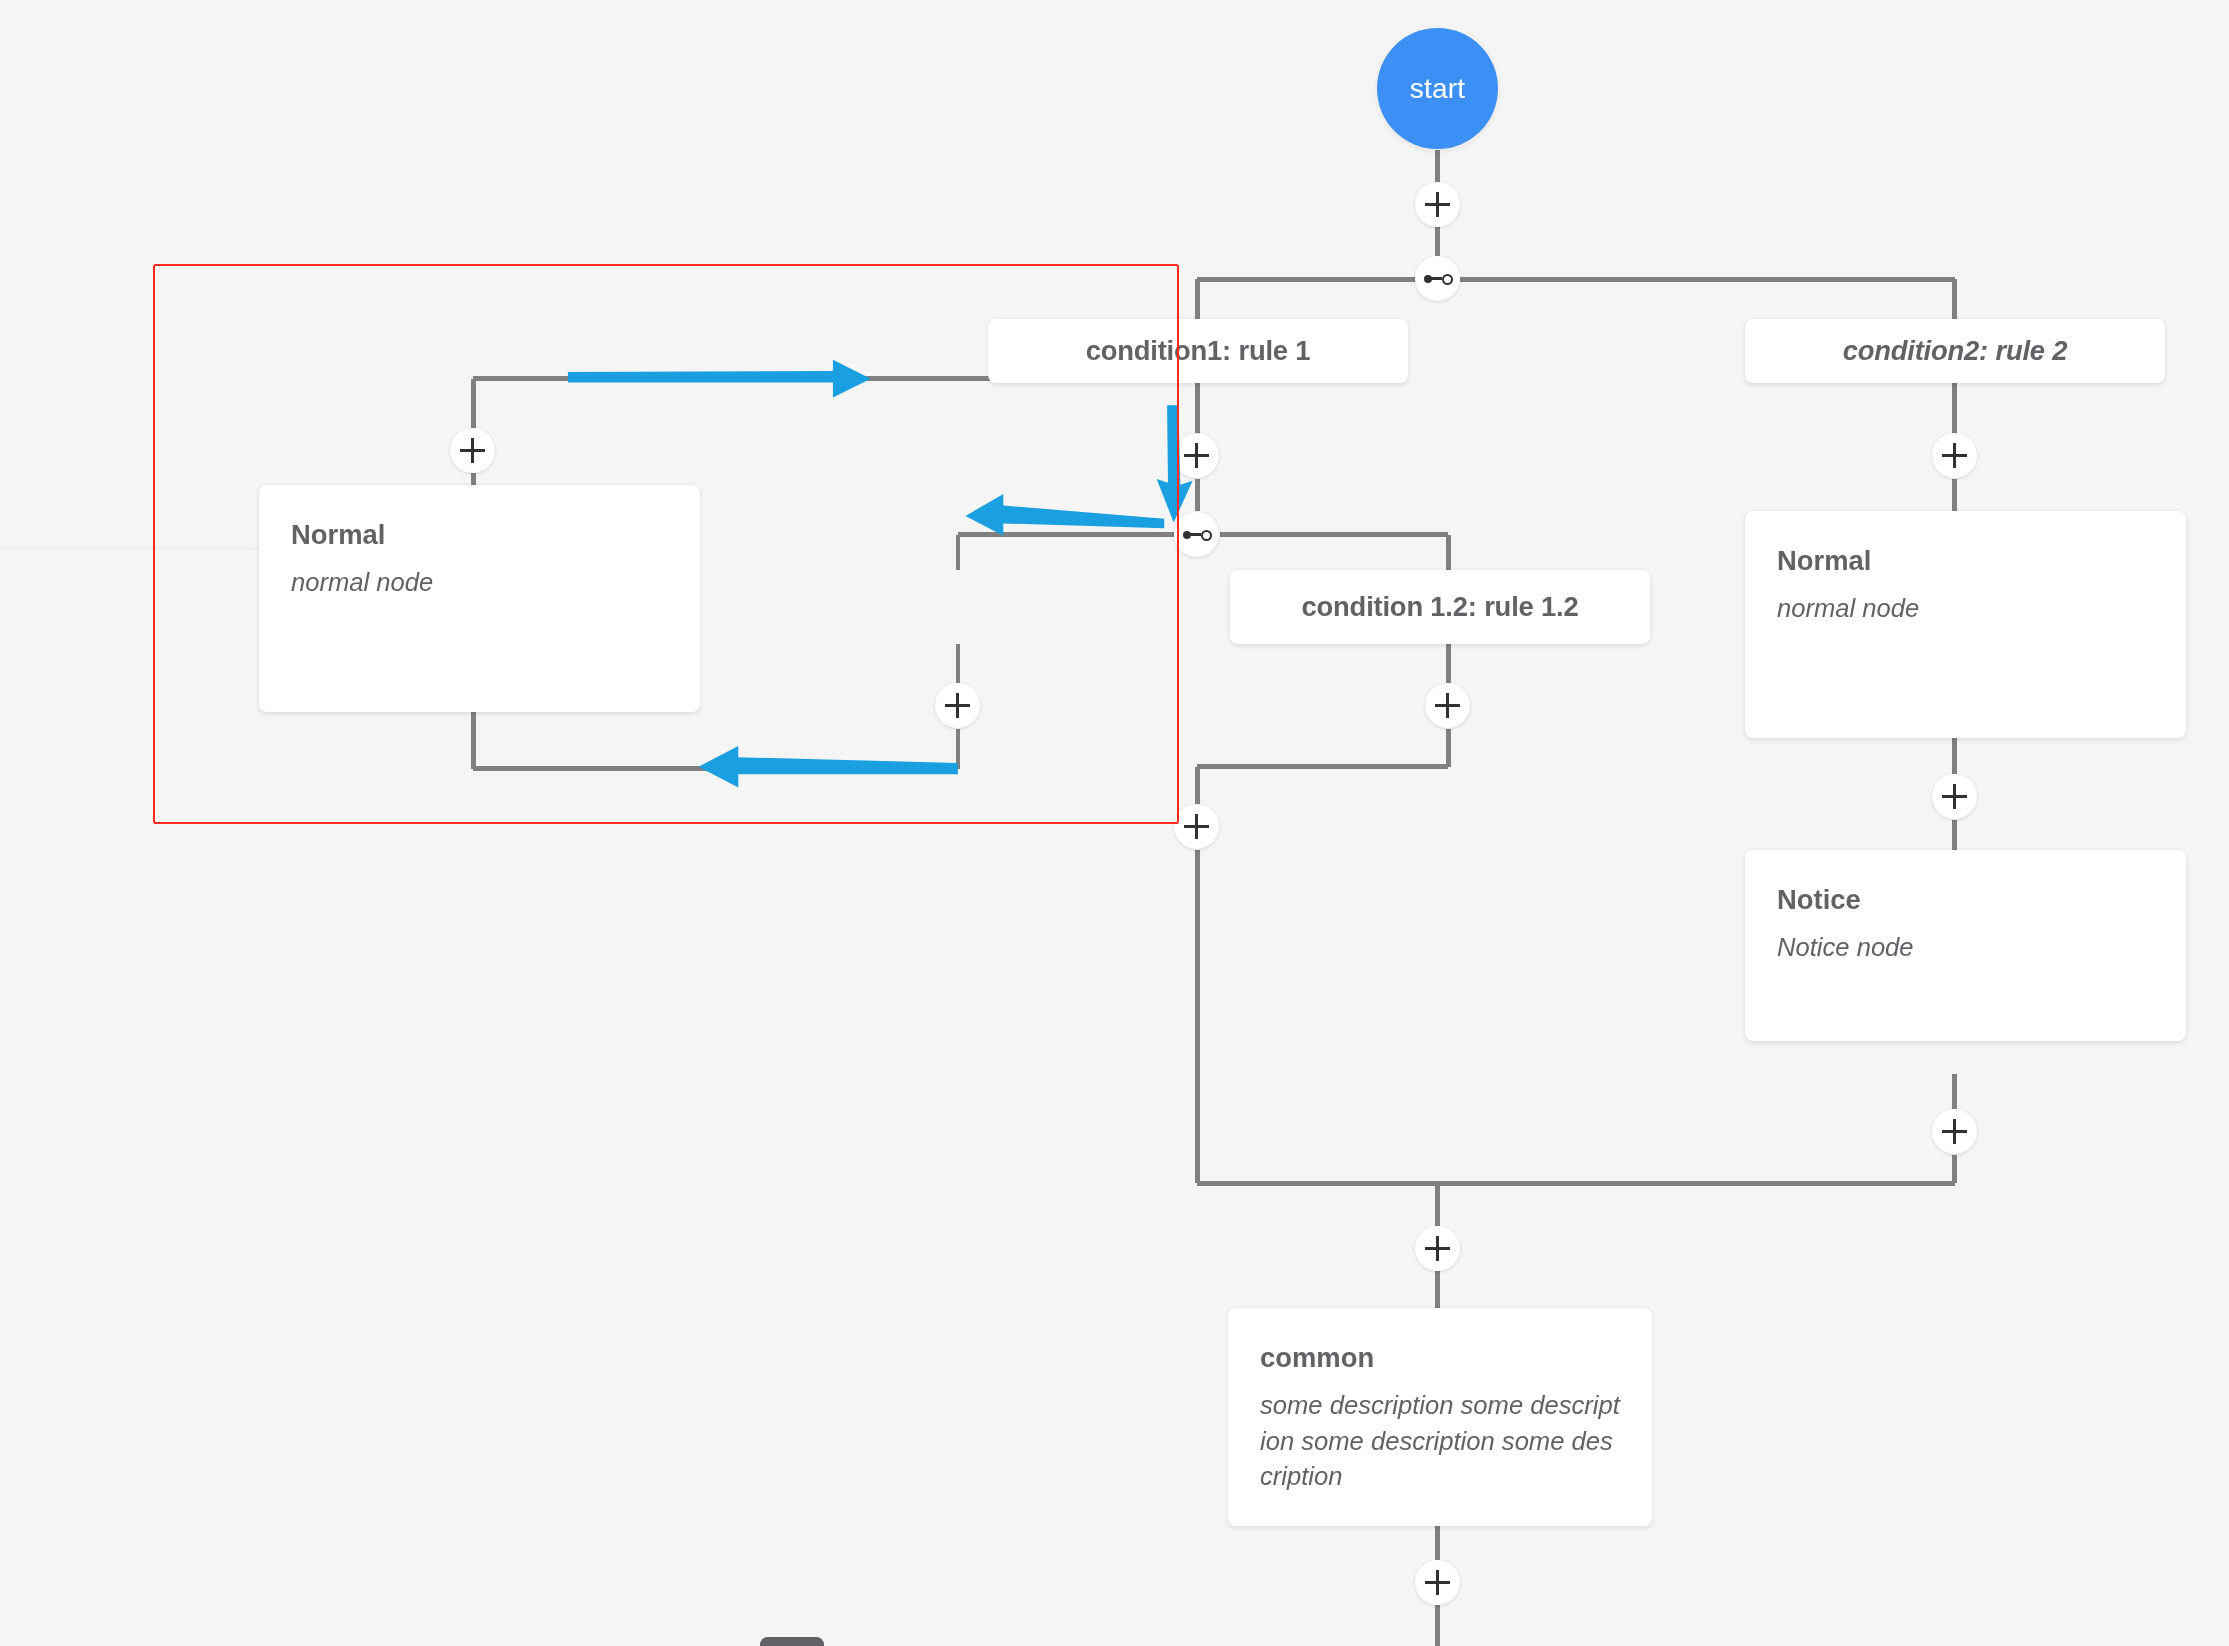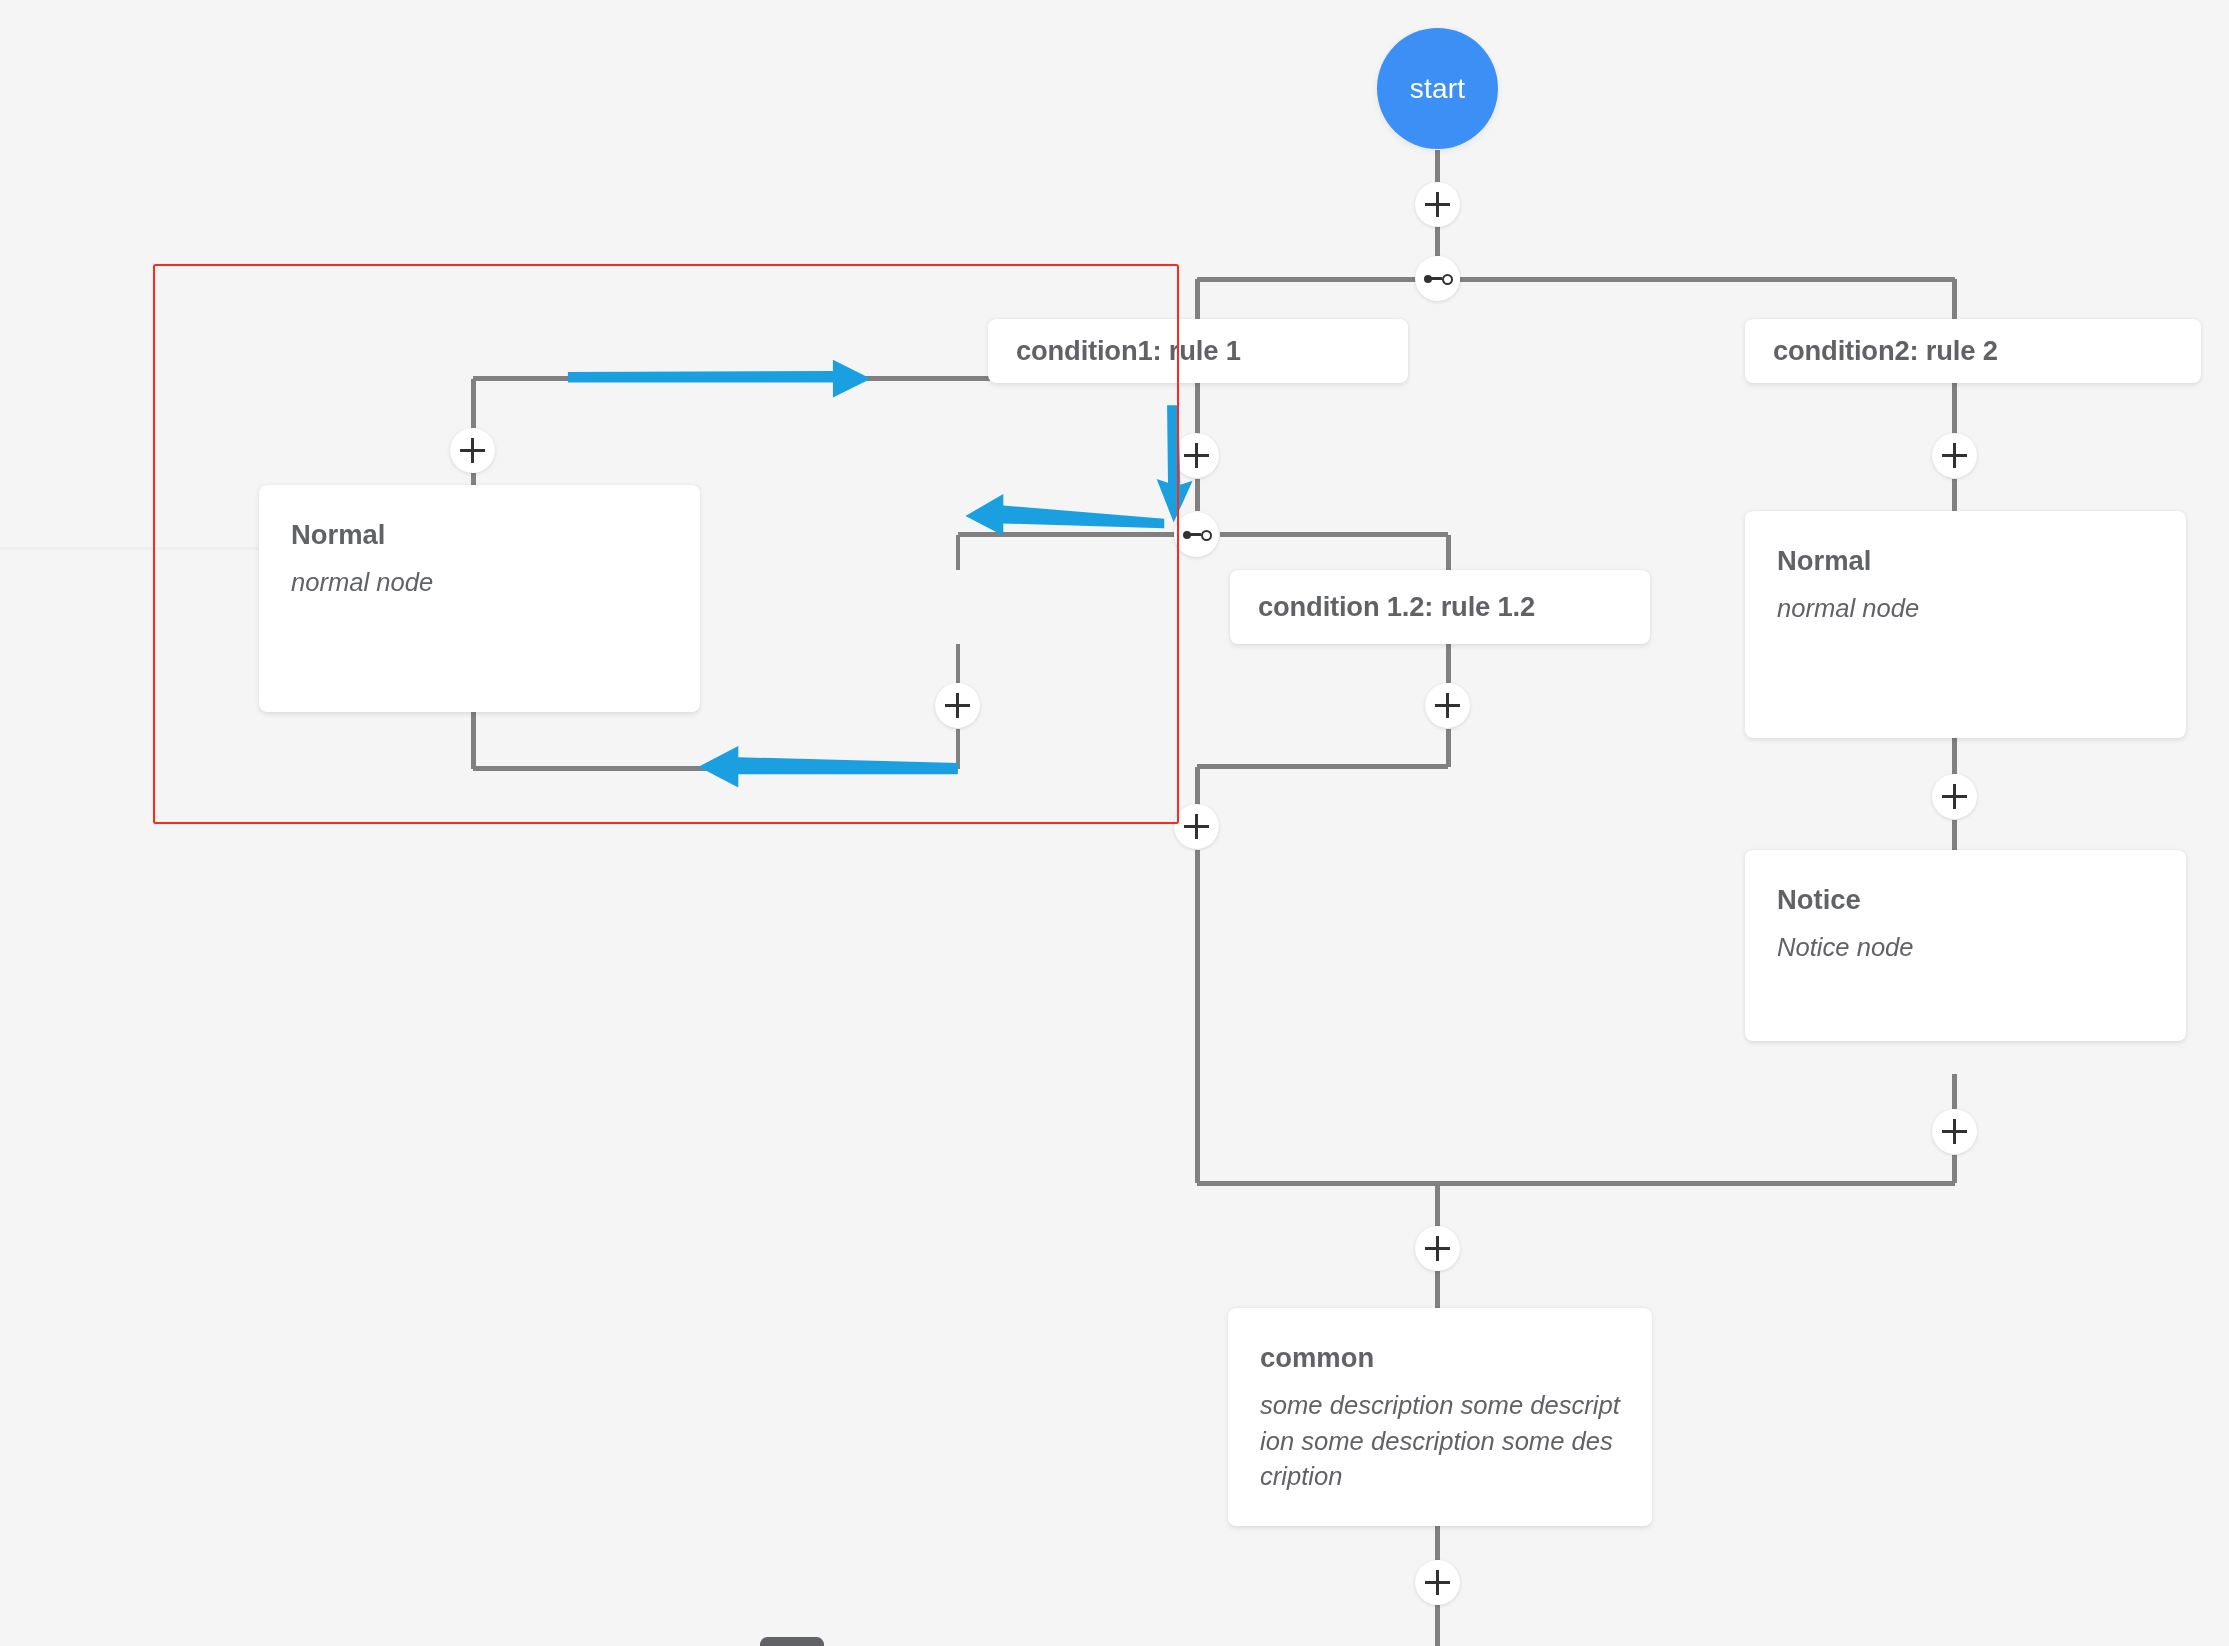--- a/index.html
+++ b/index.html
@@ -37,20 +37,21 @@
     position: absolute;
     background: #ffffff;
     border-radius: 7.6px;
     box-shadow: 0 1.9px 5.7px rgba(0,0,0,0.10), 0 0 0.9px rgba(0,0,0,0.08);
     box-sizing: border-box;
   }
   .node.cond {
     display: flex;
     align-items: center;
     padding: 8px 28px;
+    justify-content: center;
   }
   .node.cond .title {
     font-size: 27.4px;
     font-weight: bold;
     color: #606266;
     letter-spacing: -0.2px;
     white-space: nowrap;
   }
   .node.card {
     padding: 36px 32px 0 32px;
@@ -254,21 +255,21 @@
   <div class="branch" style="left:1174px;top:512px;">
     <span class="dot"></span>
     <span class="bar"></span>
     <span class="ring"></span>
   </div>
 
   <div class="node cond" style="left:988px;top:319px;width:420px;height:64px;">
     <span class="title">condition1: rule 1</span>
   </div>
 
-  <div class="node cond" style="left:1745px;top:319px;width:456px;height:64px;">
+  <div class="node cond" style="left:1745px;top:319px;width:420px;height:64px;font-style:italic;">
     <span class="title">condition2: rule 2</span>
   </div>
 
 
   <div class="node cond" style="left:1230px;top:570px;width:420px;height:74px;">
     <span class="title">condition 1.2: rule 1.2</span>
   </div>
 
   <div class="node card" style="left:259px;top:485px;width:441px;height:227px;">
     <div class="title">Normal</div>

